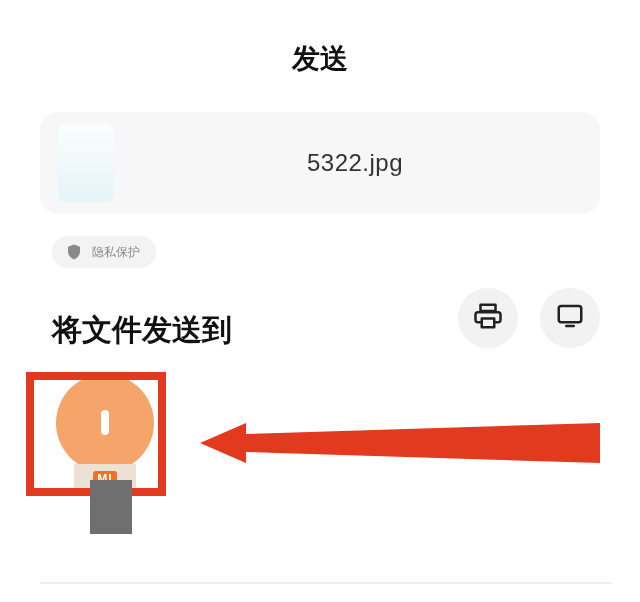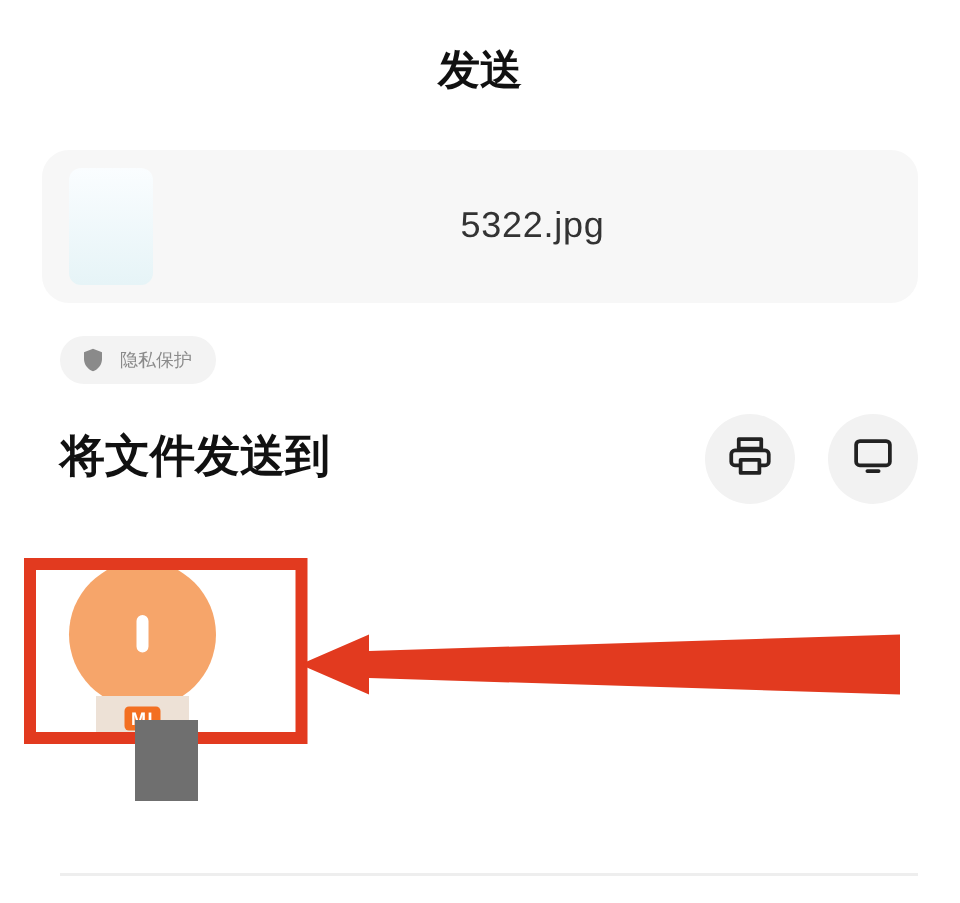--- a/index.html
+++ b/index.html
@@ -1,18 +1,18 @@
 <!DOCTYPE html>
 <html><head>
 <meta charset="utf-8">
 <style>
   * { box-sizing: border-box; margin: 0; padding: 0; }
   html, body { width: 640px; height: 602px; font-family: -apple-system, "PingFang SC", "Microsoft YaHei", sans-serif; background: #fff; }
 
-  .container { width: 640px; height: 602px; position: relative; background: #fff; padding: 0; }
+  .container { width: 640px; height: 602px; position: relative; background: #fff; padding: 12px; }
 
   .title {
     text-align: center;
     font-size: 28px;
     font-weight: 600;
     color: #111;
     padding-top: 28px;
     padding-bottom: 24px;
   }
 
@@ -49,21 +49,21 @@
     background: #f3f3f3;
     color: #8a8a8a;
     font-size: 12px;
     padding: 6px 16px 6px 12px;
     border-radius: 999px;
   }
   .privacy-pill .icon { width: 20px; height: 20px; display:flex; align-items:center; justify-content:center; }
 
   .send-row {
     display: flex;
-    align-items: center;
+    align-items: flex-end;
     justify-content: space-between;
     padding: 18px 28px 0 40px;
   }
   .send-text .heading {
     font-size: 30px;
     font-weight: 700;
     color: #111;
     line-height: 1.25;
   }
   .send-text .sub {
@@ -79,23 +79,23 @@
     background: #f2f2f2;
     display: flex;
     align-items: center;
     justify-content: center;
     color: #222;
   }
 
   
   .device-wrap {
     position: absolute;
-    left: 16px;
+    left: 26px;
     top: 372px;
-    width: 189px;
+    width: 140px;
     height: 124px;
   }
   .highlight-box {
     position: absolute;
     inset: 0;
     border: 8px solid #e23a1f;
     background: transparent;
   }
   .device-av {
     position: absolute;

